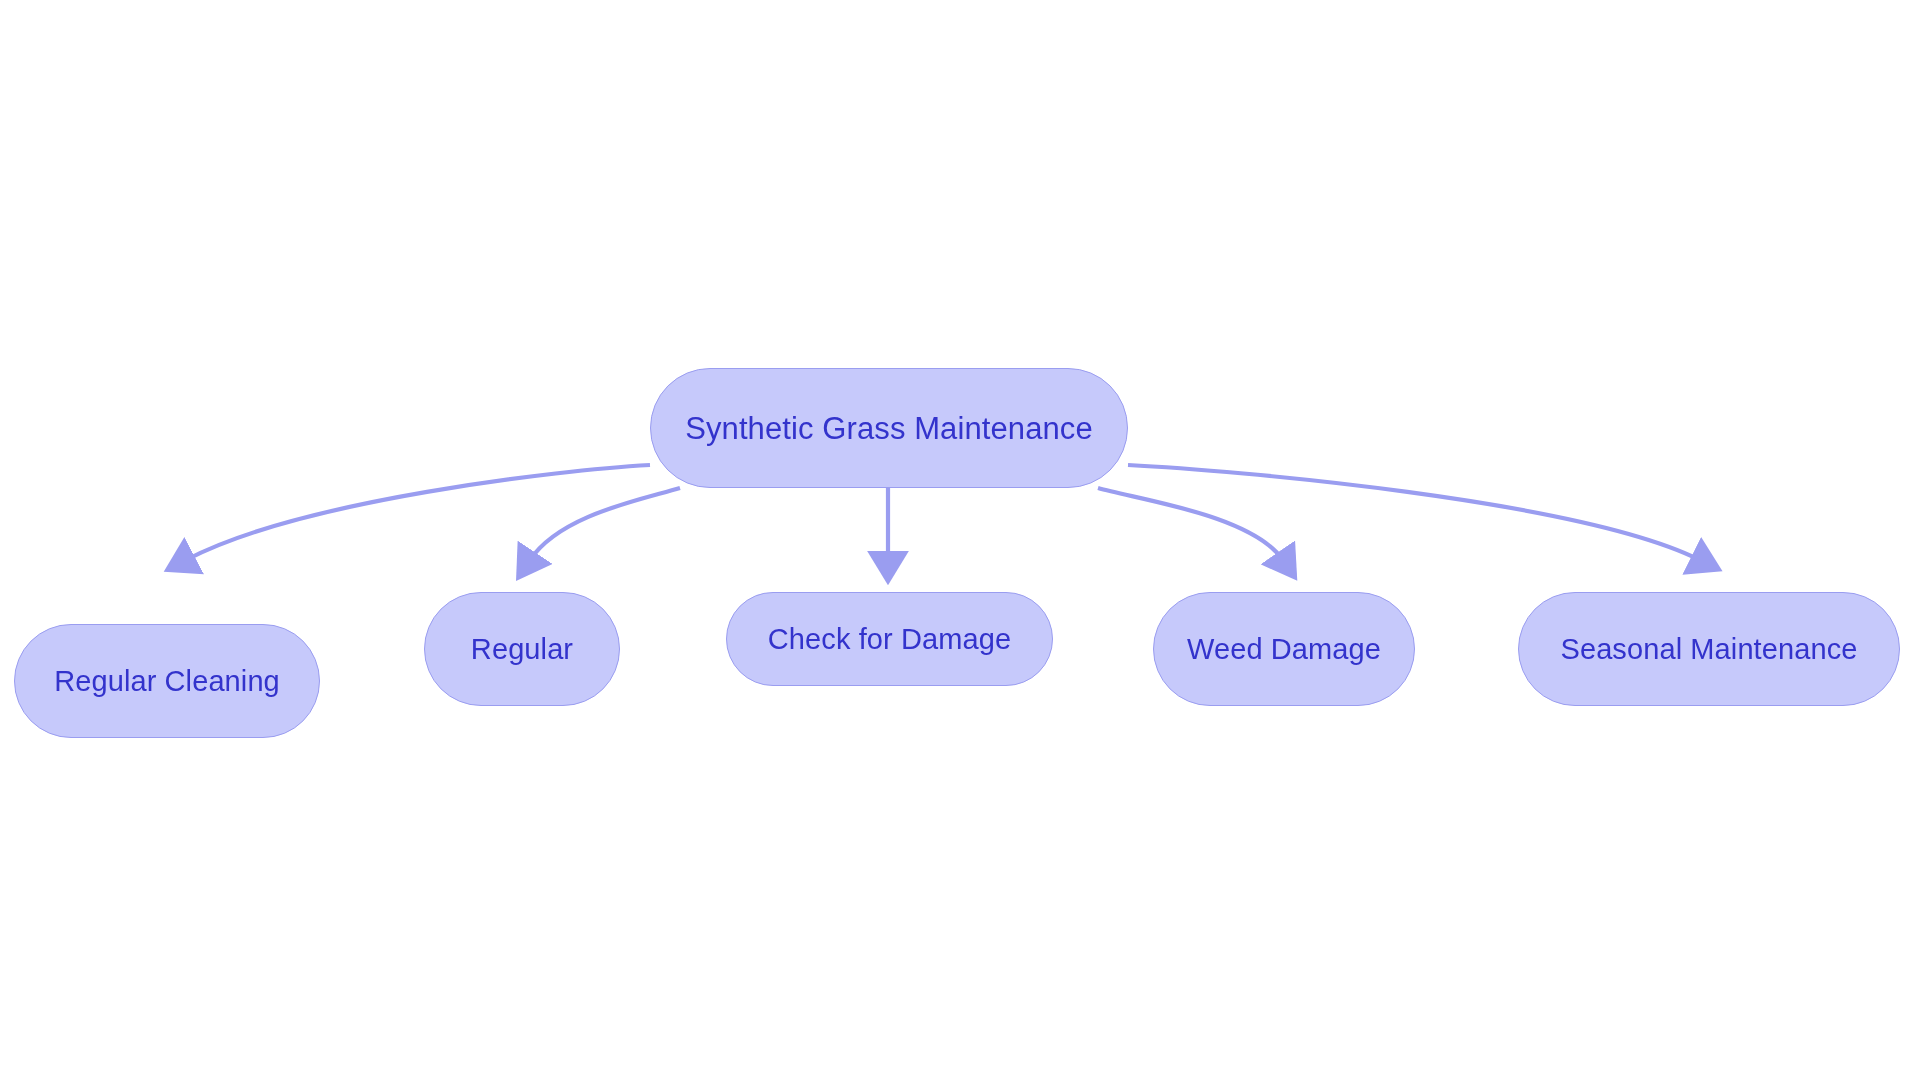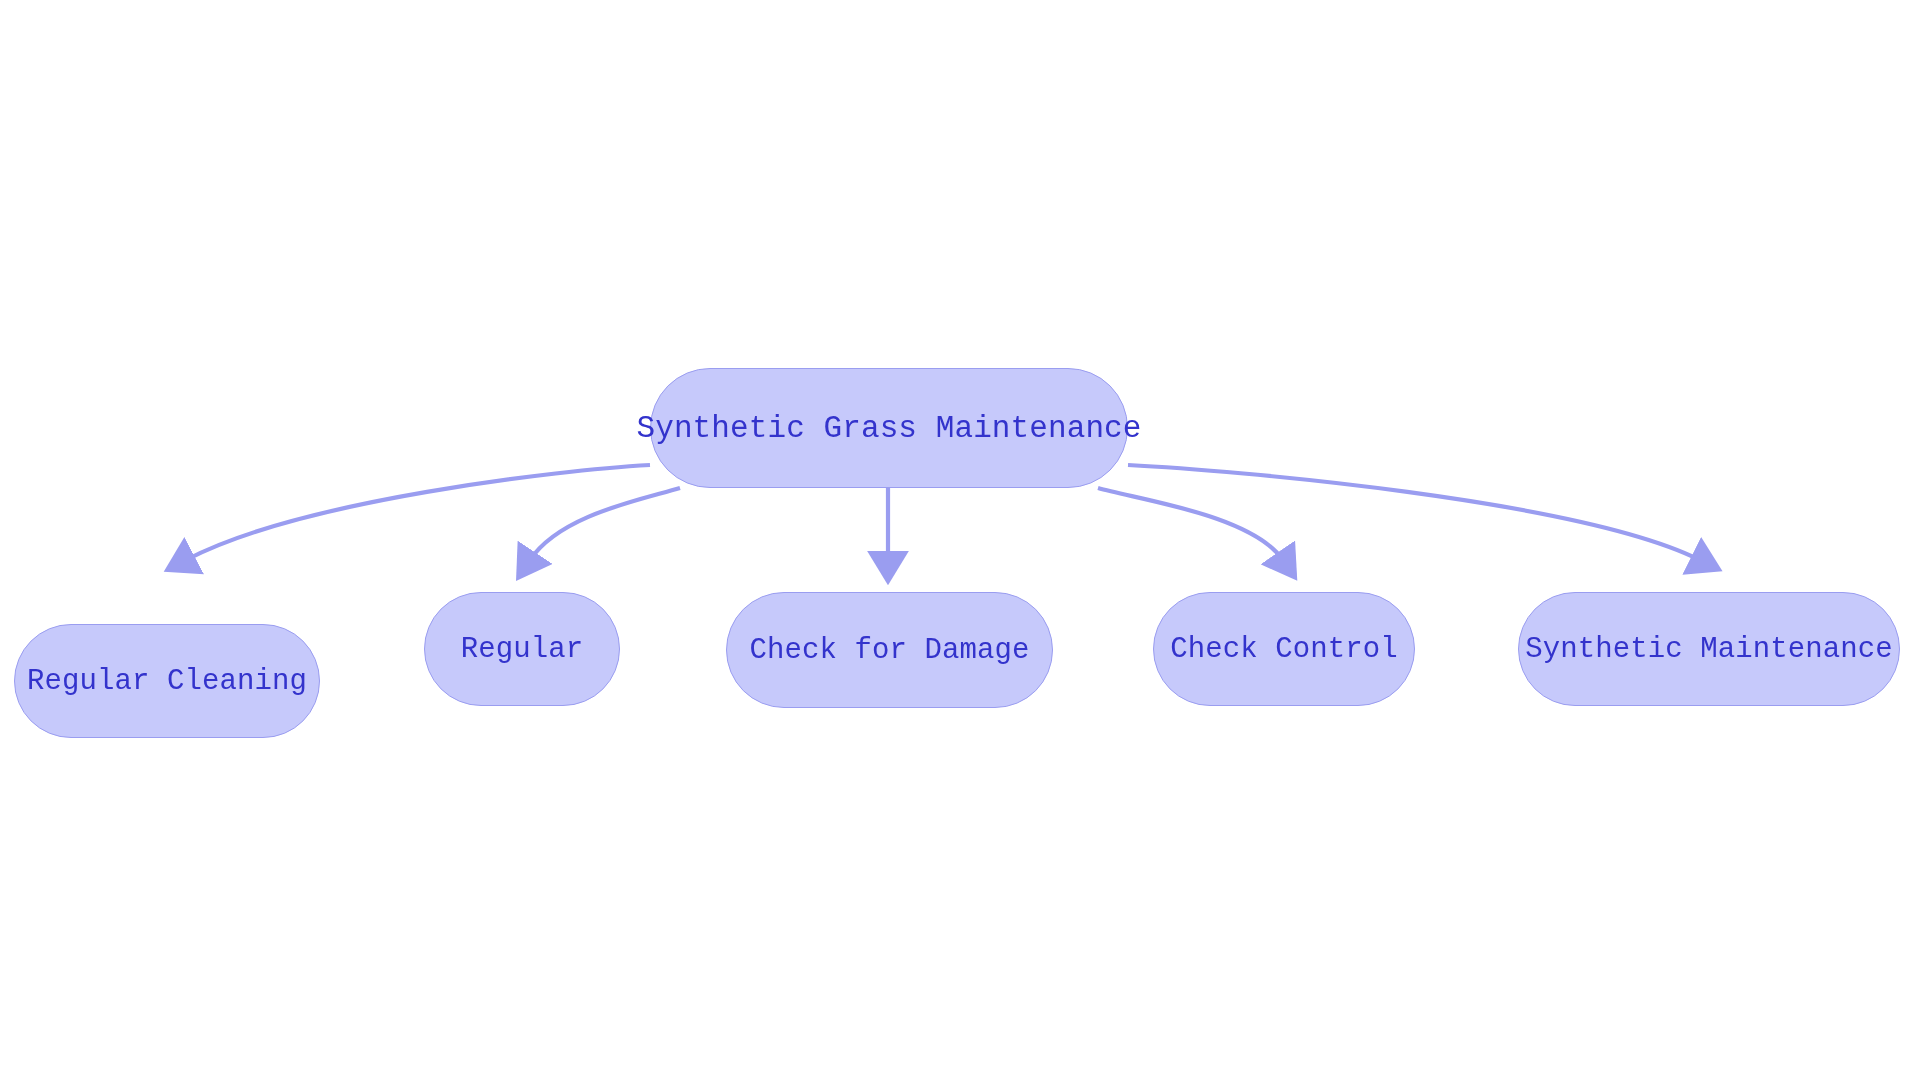--- a/index.html
+++ b/index.html
@@ -35,21 +35,21 @@
     background: #c6c9fb;
     border: 1.6px solid #9a9df0;
     border-radius: 999px;
     display: flex;
     align-items: center;
     justify-content: center;
     z-index: 2;
   }
   .node-label {
     color: #3333cc;
-    font-family: Liberation Mono, monospace;
+    font-family: Liberation Sans, sans-serif;
     font-weight: 400;
     letter-spacing: 0.1px;
     white-space: nowrap;
     line-height: 1;
     text-align: right;
   }
   .node-root .node-label { font-size: 31px; }
   .node-leaf .node-label { font-size: 29px; }
 </style>
 </head>
@@ -75,24 +75,24 @@
   <div id="node-layer">
       <div class="node node-root" style="left: 650px; top: 368px; width: 478px; height: 120px;">
         <span class="node-label">Synthetic Grass Maintenance</span>
       </div>
       <div class="node node-leaf" style="left: 14px; top: 592px; width: 306px; height: 114px; margin-top: 32px;">
         <span class="node-label">Regular Cleaning</span>
       </div>
       <div class="node node-leaf" style="left: 424px; top: 592px; width: 196px; height: 114px;">
         <span class="node-label">Regular</span>
       </div>
-      <div class="node node-leaf" style="left: 726px; top: 592px; width: 327px; height: 116px;">
+      <div class="node node-leaf" style="left: 726px; top: 592px; width: 327px; height: 94px;">
         <span class="node-label">Check for Damage</span>
       </div>
       <div class="node node-leaf" style="left: 1153px; top: 592px; width: 262px; height: 114px;">
-        <span class="node-label">Check Control</span>
+        <span class="node-label">Weed Damage</span>
       </div>
       <div class="node node-leaf" style="left: 1518px; top: 592px; width: 382px; height: 114px;">
-        <span class="node-label">Synthetic Maintenance</span>
+        <span class="node-label">Seasonal Maintenance</span>
       </div>
     </div>
 
 </div>
 
 </body></html>

